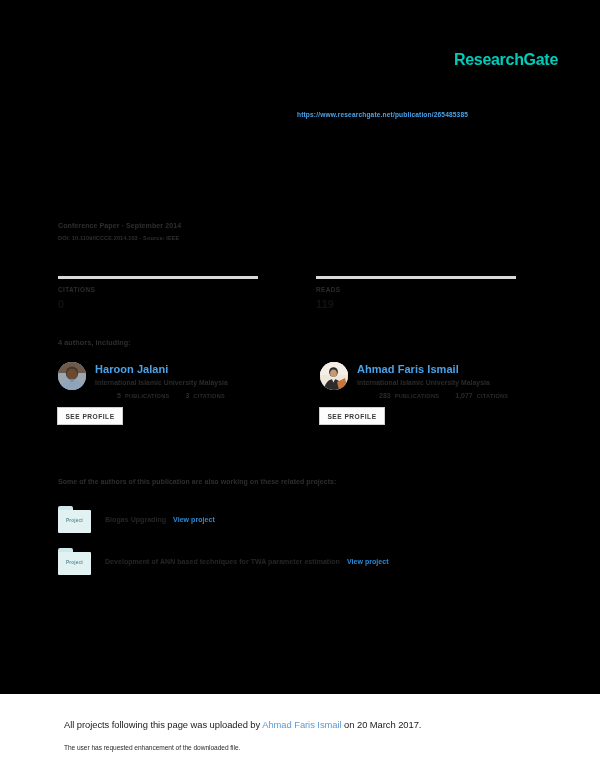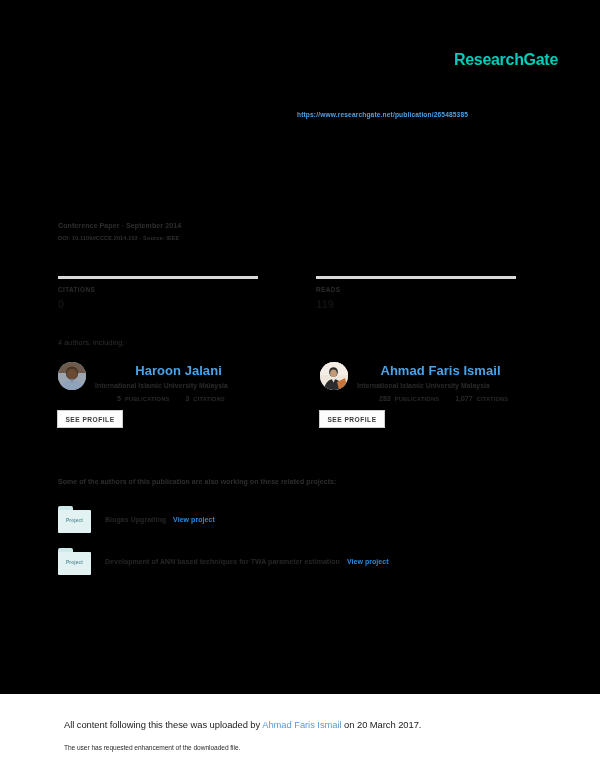--- a/index.html
+++ b/index.html
@@ -101,21 +101,21 @@
     font-weight: bold;
     color: #111111;
   }
 
   
   .authors-head {
     position: absolute;
     left: 58px;
     top: 330px;
     font-size: 7.2px;
-    font-weight: normal;
+    font-weight: bold;
     color: #2f2f2f;
     letter-spacing: 0.1px;
   }
   .authors-row {
     position: absolute;
     left: 58px;
     top: 354px;
     width: 466px;
     display: flex;
     gap: 58px;
@@ -131,26 +131,25 @@
     border-radius: 50%;
     flex: 0 0 28px;
     overflow: hidden;
     position: relative;
     background: #8d9aa6;
   }
   .avatar svg { display: block; width: 28px; height: 28px; }
 
   .author-info { flex: 1 1 auto; padding-top: 1px; }
   .author-name {
-    font-size: 13px;
+    font-size: 11px;
     font-weight: bold;
     color: #4aa3e8;
     letter-spacing: 0.05px;
     white-space: nowrap;
-    text-align: center;
   }
   .author-affil {
     margin-top: 4px;
     font-size: 6.8px;
     font-weight: bold;
     color: #2b2b2b;
     letter-spacing: 0.05px;
     white-space: nowrap;
   }
   .author-stats {
@@ -399,16 +398,16 @@
     <div class="project-text">
       <span>Development of ANN based techniques for TWA parameter estimation</span>
       <span class="view-project">View project</span>
     </div>
   </div>
 
 </div>
 
 <div class="footer">
   <div class="footer-main">
-    <span>All content following this these was uploaded by </span><span class="uploader">Ahmad Faris Ismail</span><span> on 20 March 2017.</span>
+    <span>All projects following this page was uploaded by </span><span class="uploader">Ahmad Faris Ismail</span><span> on 20 March 2017.</span>
   </div>
   <div class="footer-sub">The user has requested enhancement of the downloaded file.</div>
 </div>
 
 </body></html>

